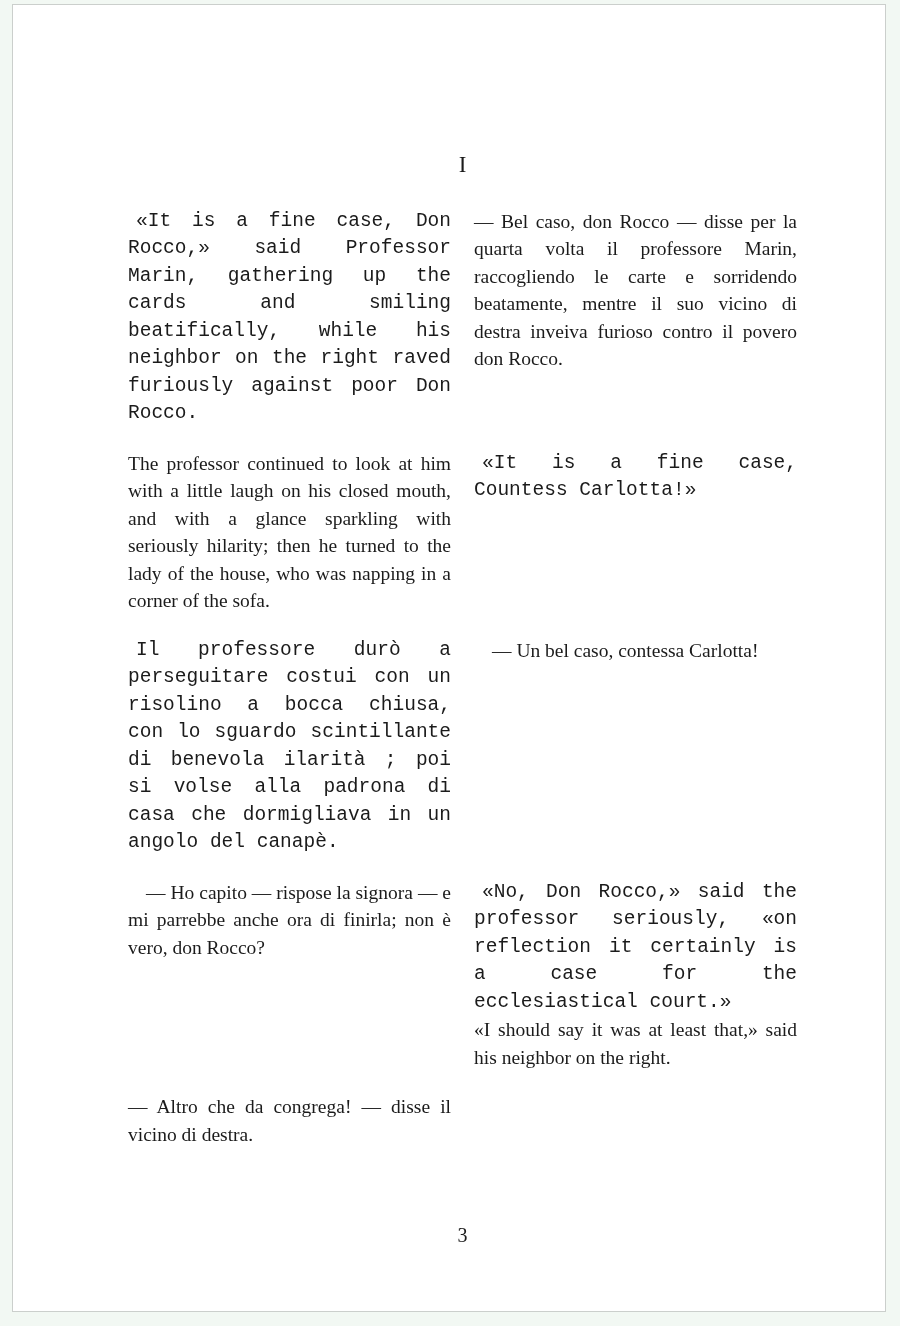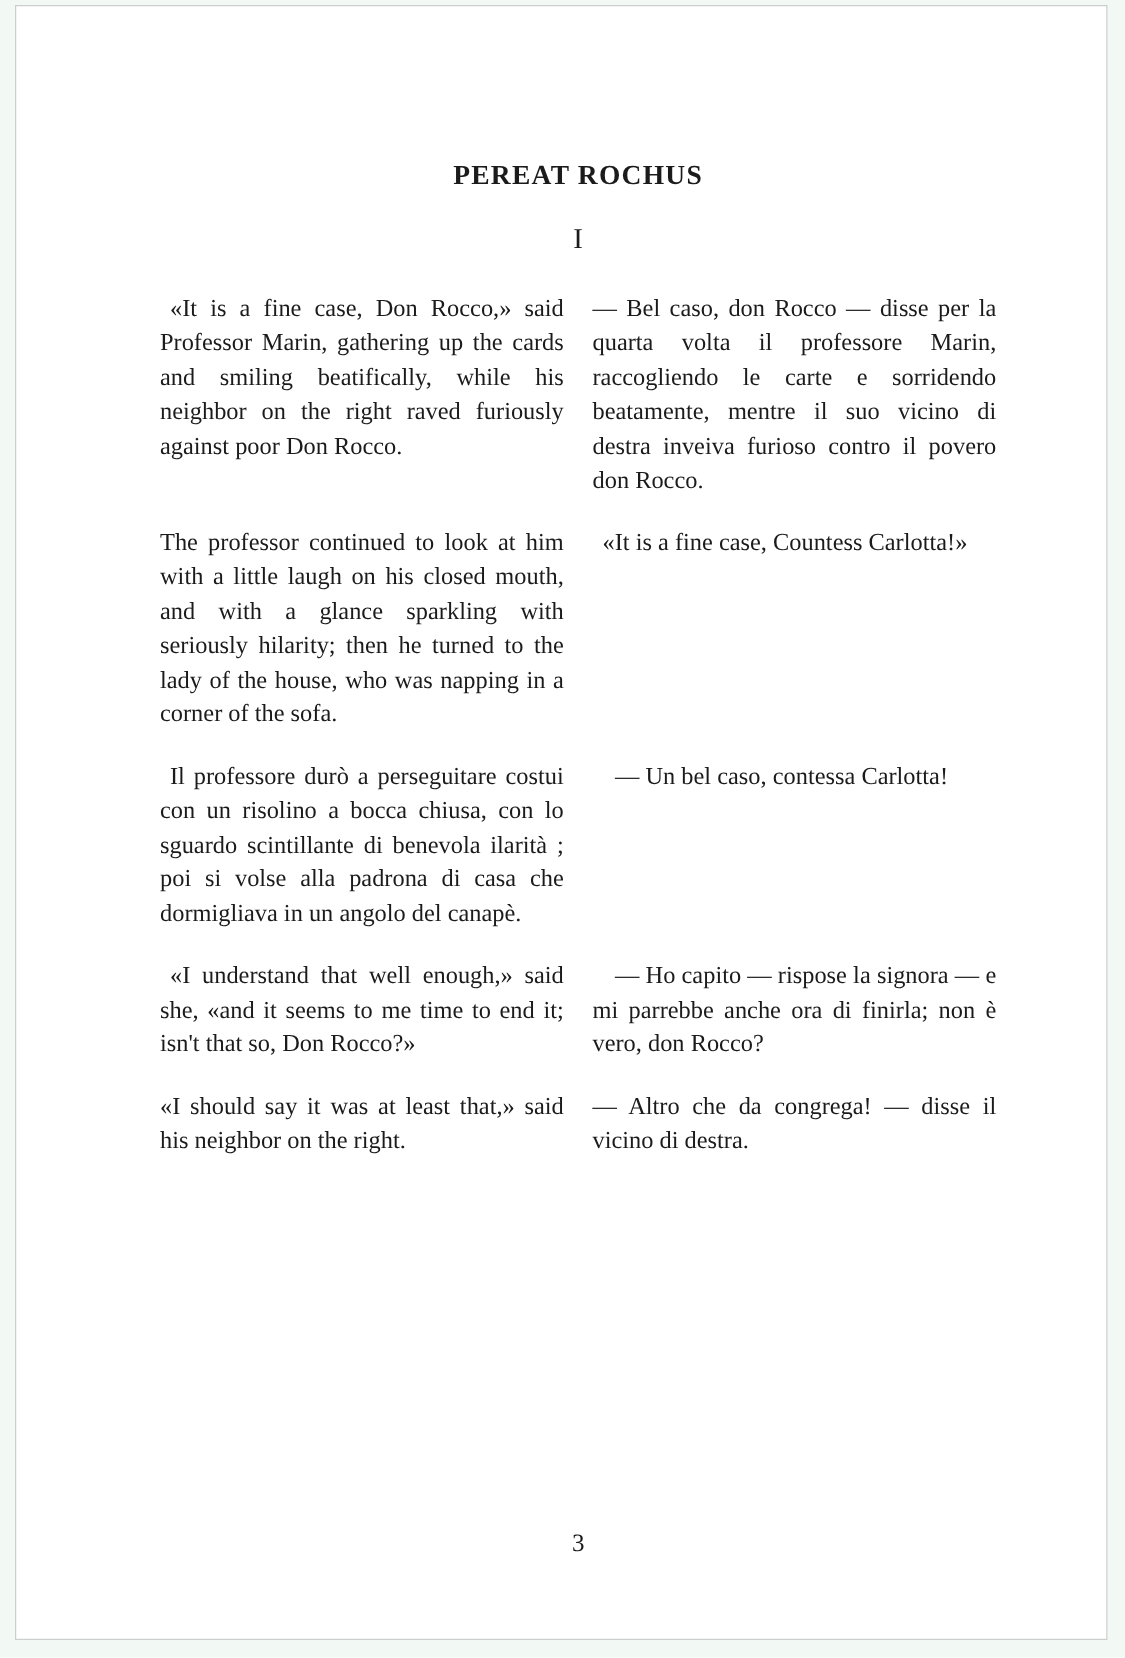--- a/index.html
+++ b/index.html
@@ -40,37 +40,36 @@
     column-gap: 23px;
     row-gap: 22px;
     margin-top: 29px;
   }
   .cell p {
     margin: 0;
     font-size: 19.5px;
     line-height: 27.5px;
     text-align: justify;
   }
-  .ind  { text-indent: 8px; }
+  .ind  { text-indent: 8px; font-family: Liberation Mono, monospace; }
   .ind2 { text-indent: 18px; }
   .page-number {
     position: absolute;
     bottom: 64px;
     left: 115px; right: 88px;
     text-align: center;
     font-size: 20px;
   }
 </style>
 </head>
 <body>
 
 <div class="page">
   <div class="content">
 
-    <div class="book-title">PEREAT ROCHUS</div>
 
     <div class="chapter-numeral">I</div>
 
     <div class="cols">
 
       <div class="cell">
         <p class="ind">«It is a fine case, Don Rocco,» said Professor Marin, gathering up the cards and smiling beatifically, while his neighbor on the right raved furiously against poor Don Rocco.</p>
       </div>
       <div class="cell">
         <p>— Bel caso, don Rocco — disse per la quarta volta il professore Marin, raccogliendo le carte e sorridendo beatamente, mentre il suo vicino di destra inveiva furioso contro il povero don Rocco.</p>
@@ -84,27 +83,25 @@
       </div>
 
       <div class="cell">
         <p class="ind">Il professore durò a perseguitare costui con un risolino a bocca chiusa, con lo sguardo scintillante di benevola ilarità ; poi si volse alla padrona di casa che dormigliava in un angolo del canapè.</p>
       </div>
       <div class="cell">
         <p class="ind2">— Un bel caso, contessa Carlotta!</p>
       </div>
 
       <div class="cell">
-        <p class="ind">«I understand that well enough,» said she, «and it seems to me time to end it; isn't that so, Don Rocco?»</p>
-      </div>
-      <div class="cell">
         <p class="ind2">— Ho capito — rispose la signora — e mi parrebbe anche ora di finirla; non è vero, don Rocco?</p>
       </div>
 
       <div class="cell">
+        <p class="ind">«No, Don Rocco,» said the professor seriously, «on reflection it certainly is a case for the ecclesiastical court.»</p>
         <p>«I should say it was at least that,» said his neighbor on the right.</p>
       </div>
       <div class="cell">
         <p>— Altro che da congrega! — disse il vicino di destra.</p>
       </div>
 
     </div>
   </div>
 
   <div class="page-number">3</div>

